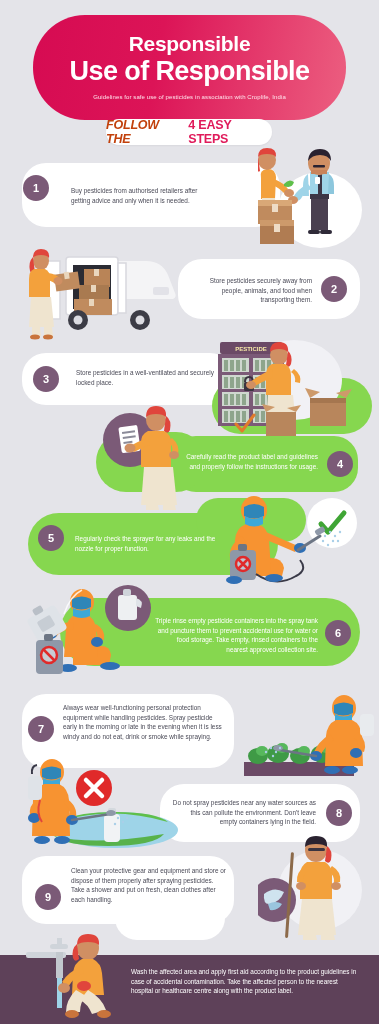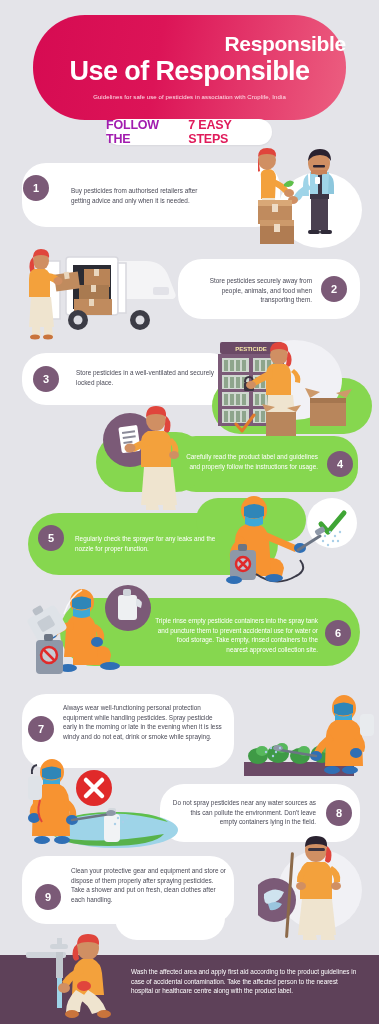--- a/index.html
+++ b/index.html
@@ -30,21 +30,20 @@
     background: linear-gradient(100deg, #d60b52 0%, #dc1457 40%, #ec5f80 100%);
     text-align: center;
     padding-top: 17px;
   }
   .title-line1 {
     font-size: 21px;
     font-weight: bold;
     color: #ffffff;
     letter-spacing: -0.3px;
     line-height: 23px;
-    text-align: right;
   }
   .title-line2 {
     font-size: 27px;
     font-weight: bold;
     color: #ffffff;
     letter-spacing: -0.6px;
     line-height: 30px;
     margin-top: 1px;
   }
   .subtitle {
@@ -60,21 +59,21 @@
     width: 166px;
     height: 26px;
     background: #ffffff;
     border-radius: 13px;
     display: flex;
     align-items: center;
     justify-content: center;
     gap: 4px;
     box-shadow: 0 1px 2px rgba(0,0,0,0.05);
   }
-  .follow-pill .fp-a { font-size: 12.5px; font-weight: bold; color: #a21caf; letter-spacing: -0.2px;}
+  .follow-pill .fp-a { font-size: 12.5px; font-weight: bold; color: #c2410c; letter-spacing: -0.2px; font-style: italic;}
   .follow-pill .fp-b { font-size: 12.5px; font-weight: bold; color: #e01b5b; letter-spacing: -0.2px;}
 
   
   .card {
     position: absolute;
     border-radius: 24px;
   }
   .card.white { background: #ffffff; }
   .card.green { background: #86d74f; }
   .badge {
@@ -141,21 +140,21 @@
 <div id="page">
 
   <div class="header-banner">
     <div class="title-line1">Responsible</div>
     <div class="title-line2">Use of Responsible</div>
     <div class="subtitle">Guidelines for safe use of pesticides in association with Croplife, India</div>
   </div>
 
   <div class="follow-pill">
     <span class="fp-a">FOLLOW THE</span>
-    <span class="fp-b">7 EASY STEPS</span>
+    <span class="fp-b">4 EASY STEPS</span>
   </div>
 
   <div class="card white" style="left:22px; top:163px; width:258px; height:64px;"></div>
   <div class="badge" style="left:23px; top:175px;">1</div>
   <div class="step-text onwhite" style="left:71px; top:186px; width:145px;">Buy pesticides from authorised retailers after getting advice and only when it is needed.</div>
 
   <div class="art" style="left:258px; top:148px;">
     <svg width="118" height="100" viewBox="0 0 118 100">
       <ellipse cx="62" cy="62" rx="42" ry="38" fill="#ffffff"></ellipse>
 

